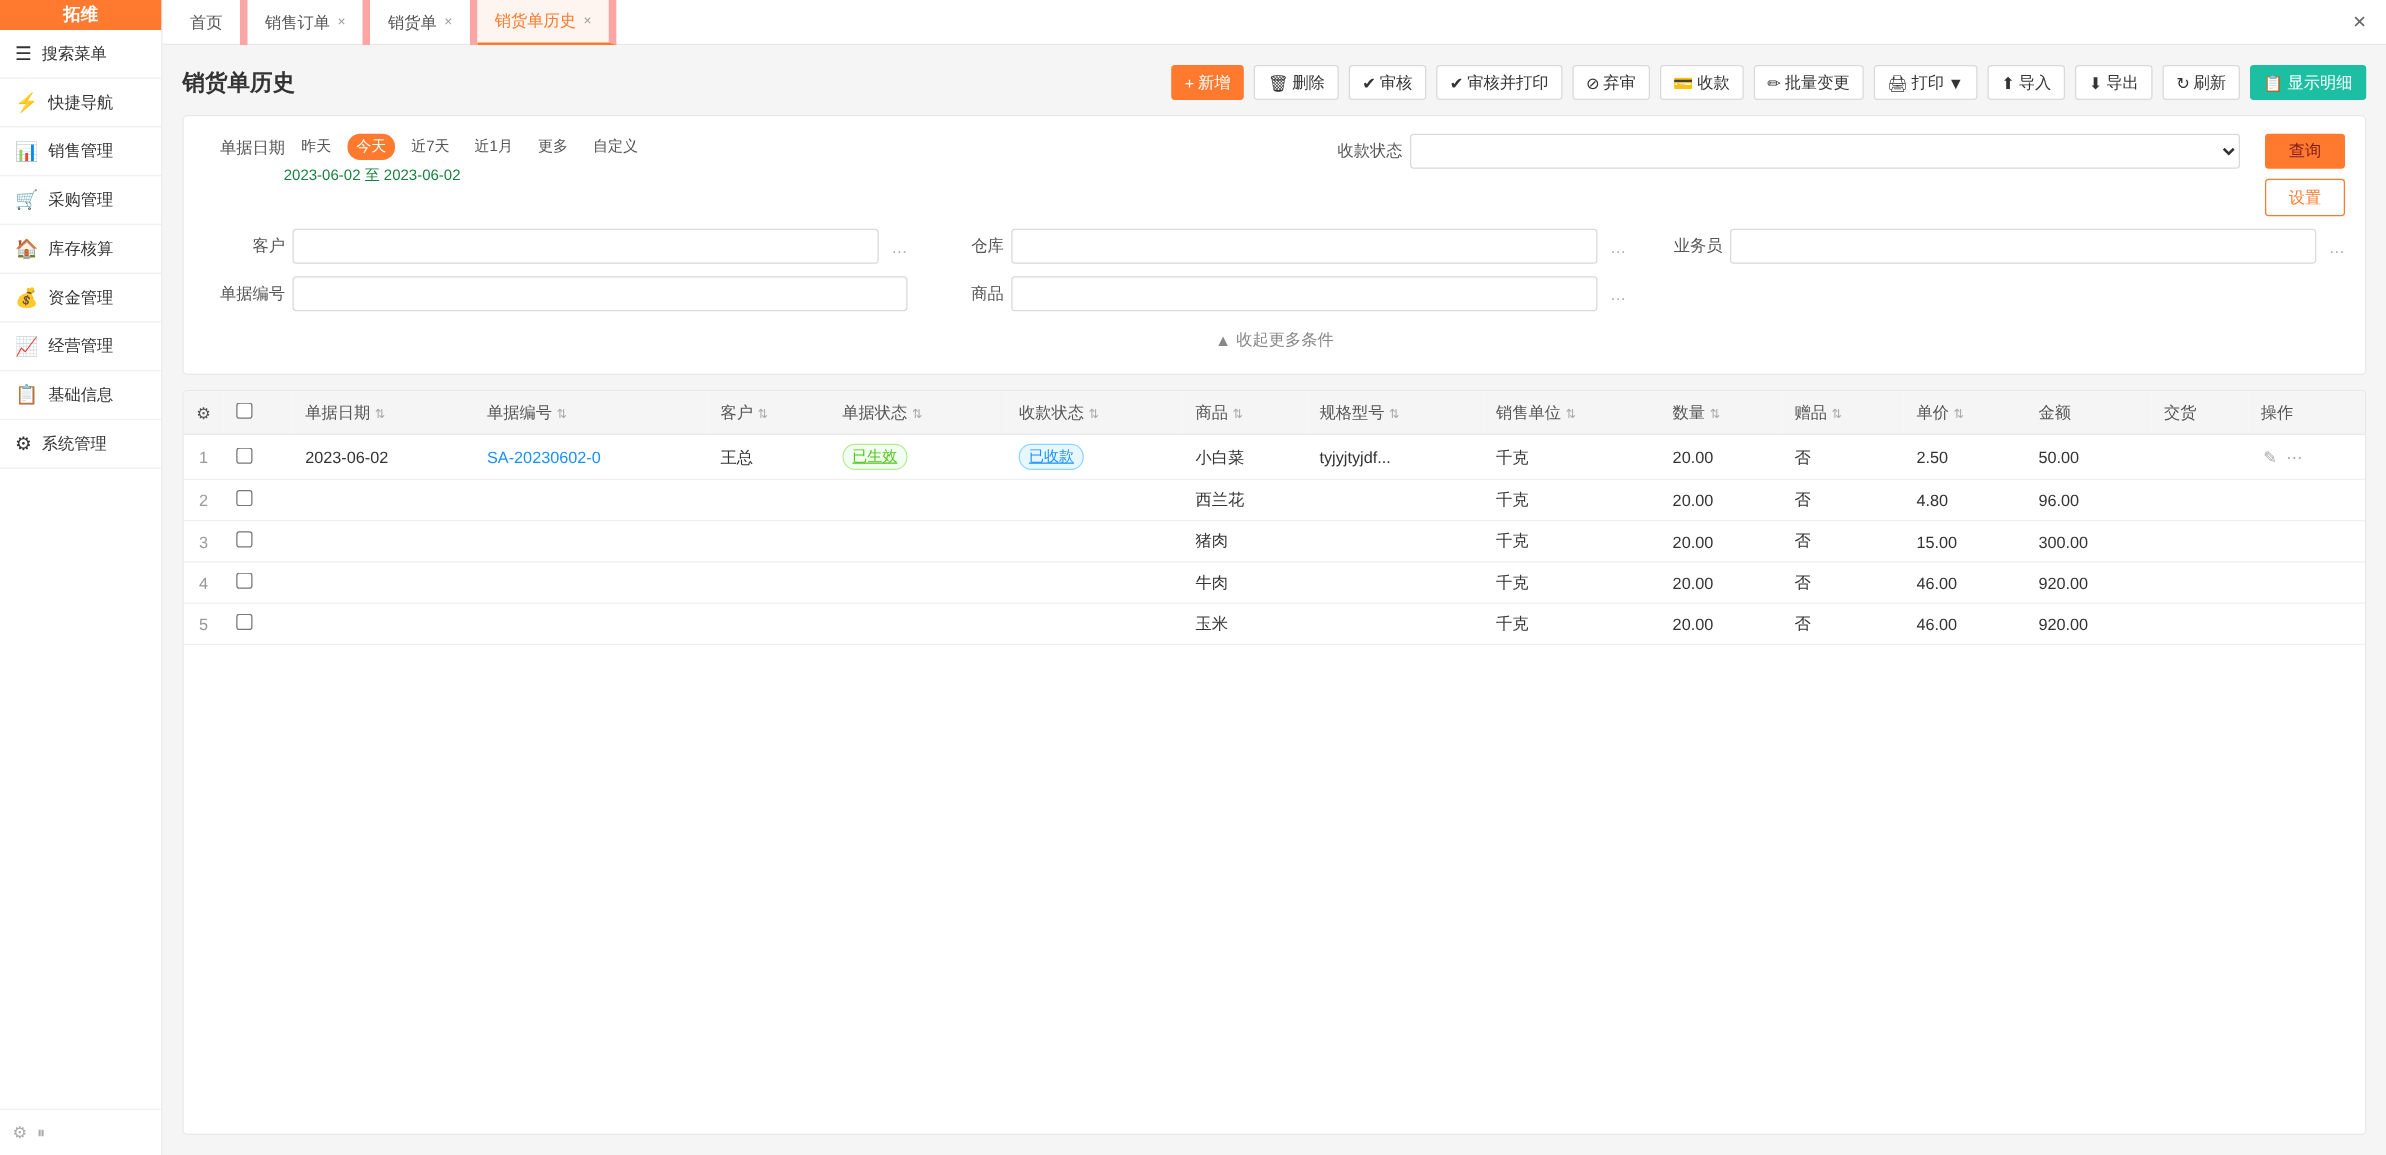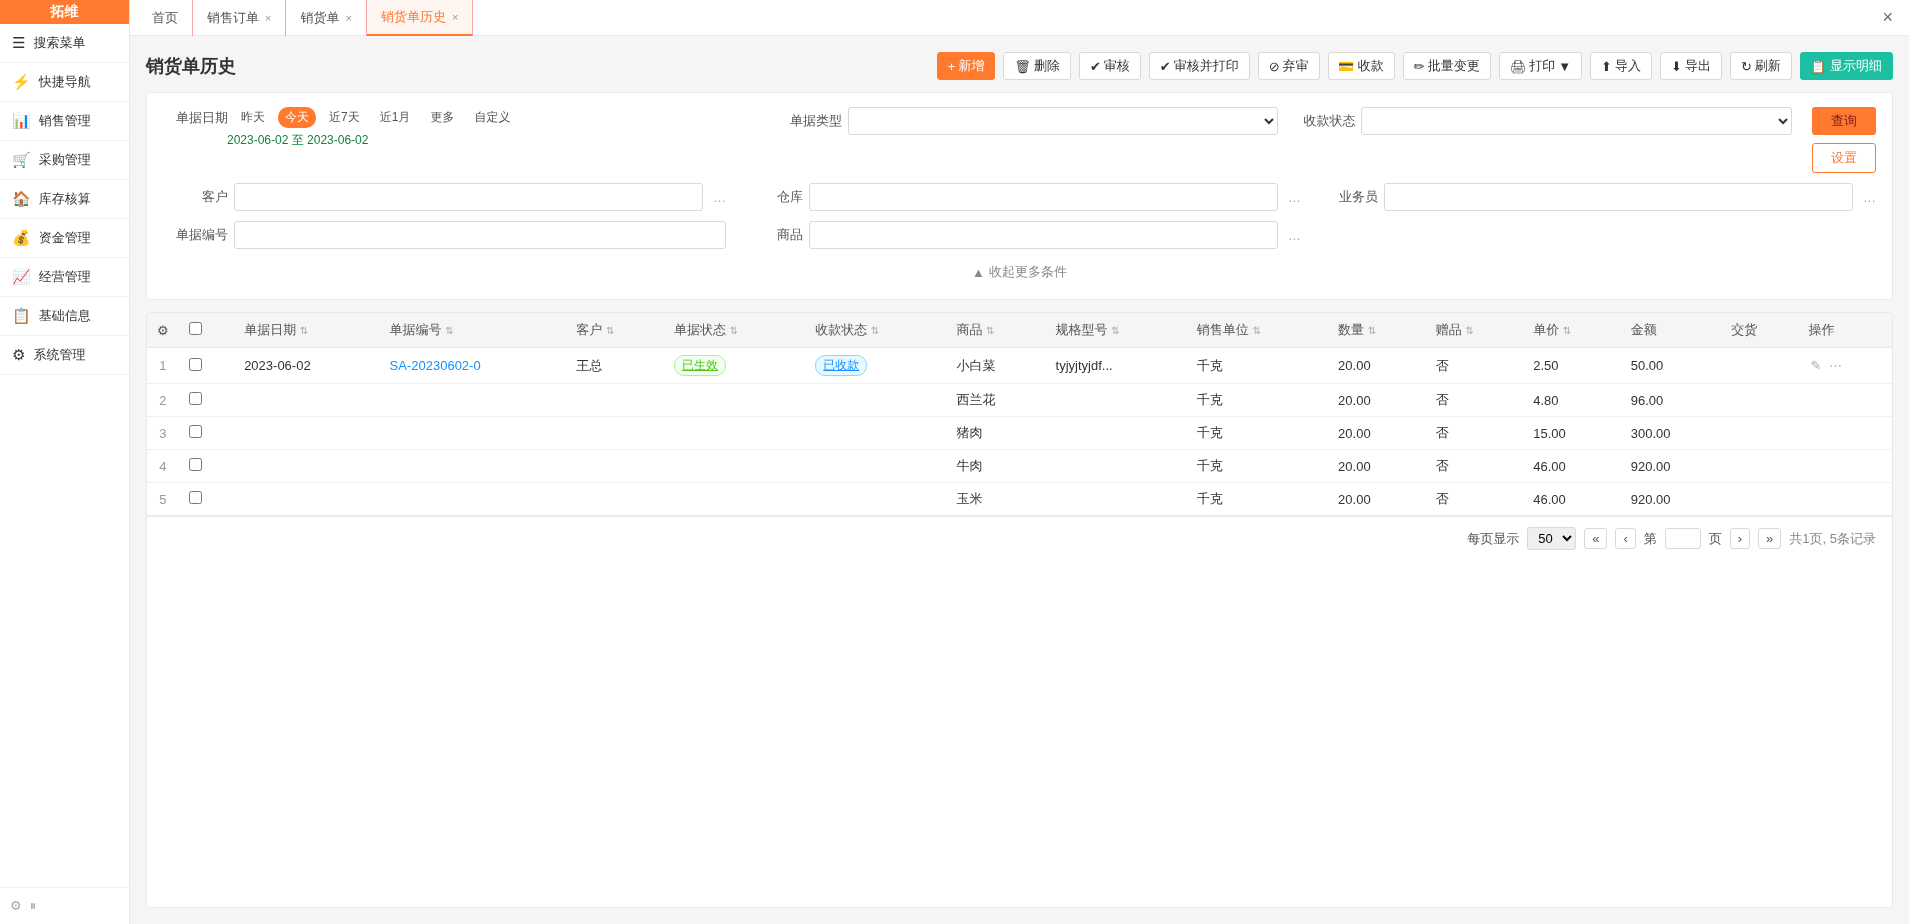--- a/index.html
+++ b/index.html
@@ -54,21 +54,21 @@
       height: 36px;
       padding: 0 8px;
     }
     .tab {
       display: flex;
       align-items: center;
       padding: 0 14px;
       height: 36px;
       cursor: pointer;
       color: #555;
-      border-right: 1px solid #fca5a5;
+      border-right: 6px solid #fca5a5;
       font-size: 13px;
       white-space: nowrap;
     }
     .tab.active {
       color: #ff7a2e;
       background: #fff5f0;
       border-bottom: 2px solid #ff7a2e;
     }
     .tab .tab-close {
       margin-left: 6px;
@@ -405,26 +405,20 @@
               <span class="date-tag active">今天</span>
               <span class="date-tag">近7天</span>
               <span class="date-tag">近1月</span>
               <span class="date-tag">更多</span>
               <span class="date-tag">自定义</span>
             </div>
           </div>
           <div style="margin-left:64px;">
             <span class="date-range">2023-06-02 至 2023-06-02</span>
           </div>
-        </div>
-        <div style="display:flex; align-items:center; flex:1; gap:6px;">
-          <span class="filter-label">单据类型</span>
-          <select class="filter-select">
-            <option></option>
-          </select>
         </div>
         <div style="display:flex; align-items:center; flex:1; gap:6px;">
           <span class="filter-label">收款状态</span>
           <select class="filter-select">
             <option></option>
           </select>
         </div>
         <div style="display:flex; flex-direction:column; gap:4px; margin-left:8px;">
           <button class="query-btn">查询</button>
           <button class="set-btn">设置</button>
@@ -631,28 +625,16 @@
               <td>46.00</td>
               <td>920.00</td>
               <td></td>
               <td></td>
             </tr>
 
           </tbody>
         </table>
       </div>
 
-      <div class="pagination">
-        <span class="page-label">每页显示</span>
-        <select class="page-select"><option>50</option></select>
-        <button class="page-btn">«</button>
-        <button class="page-btn">‹</button>
-        <span class="page-label">第</span>
-        <input class="page-input" type="text" style="">
-        <span class="page-label">页</span>
-        <button class="page-btn">›</button>
-        <button class="page-btn">»</button>
-        <span class="page-info">共1页, 5条记录</span>
-      </div>
     </div>
 
   </div>
 </div>
 
 </body></html>

